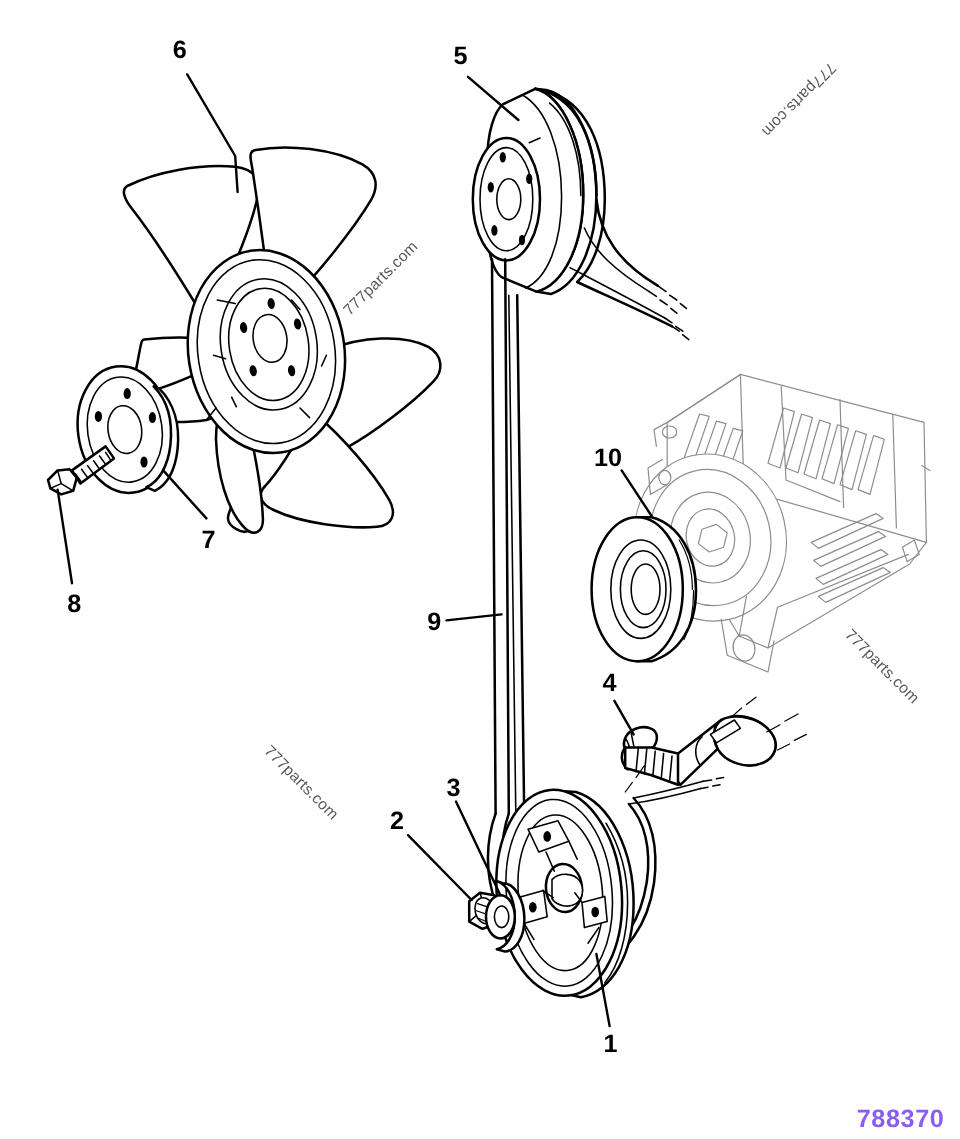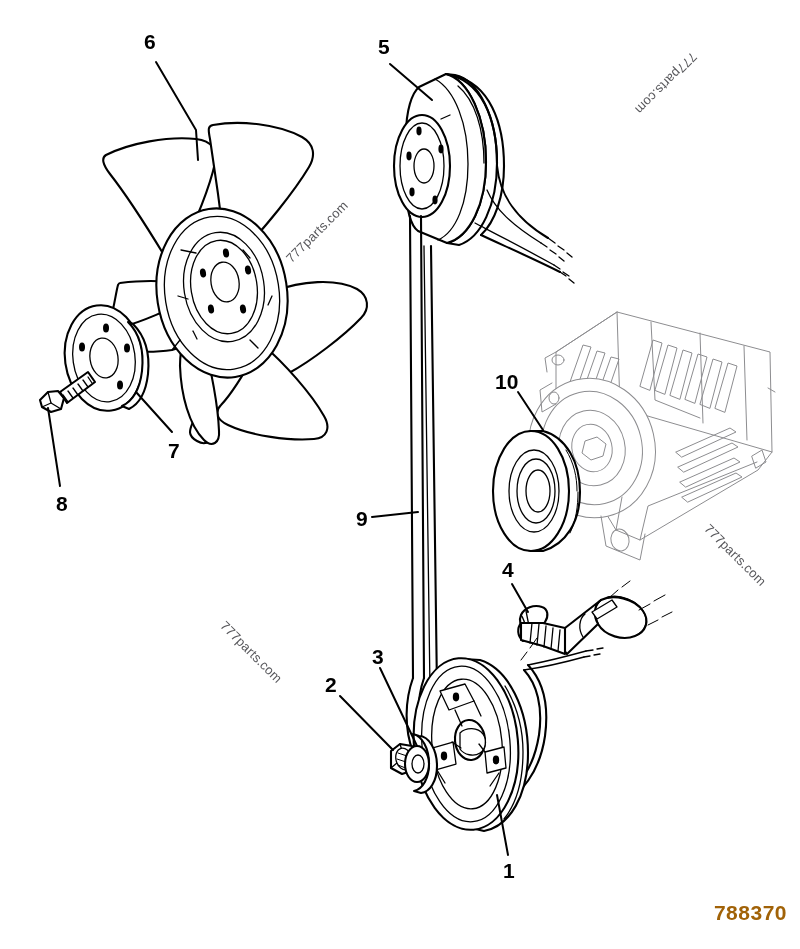--- a/index.html
+++ b/index.html
@@ -49,26 +49,26 @@
     font-family: "Liberation Sans", sans-serif;
     font-size: 13px;
     color: #58585c;
     white-space: nowrap;
     user-select: none;
     letter-spacing: 0.2px;
   }
   #figure-number {
     position: absolute;
     right: 13px;
-    bottom: 24px;
+    bottom: 4px;
     font-family: "Liberation Sans", sans-serif;
     font-weight: bold;
     font-size: 21px;
     letter-spacing: 0.5px;
-    color: #a16207;
+    color: #8b5cf6;
   }
 </style>
 </head>
 <body>
 
 <div id="page">
 
   <svg id="diagram-svg" viewBox="0 0 800 949">
 
     <g>

